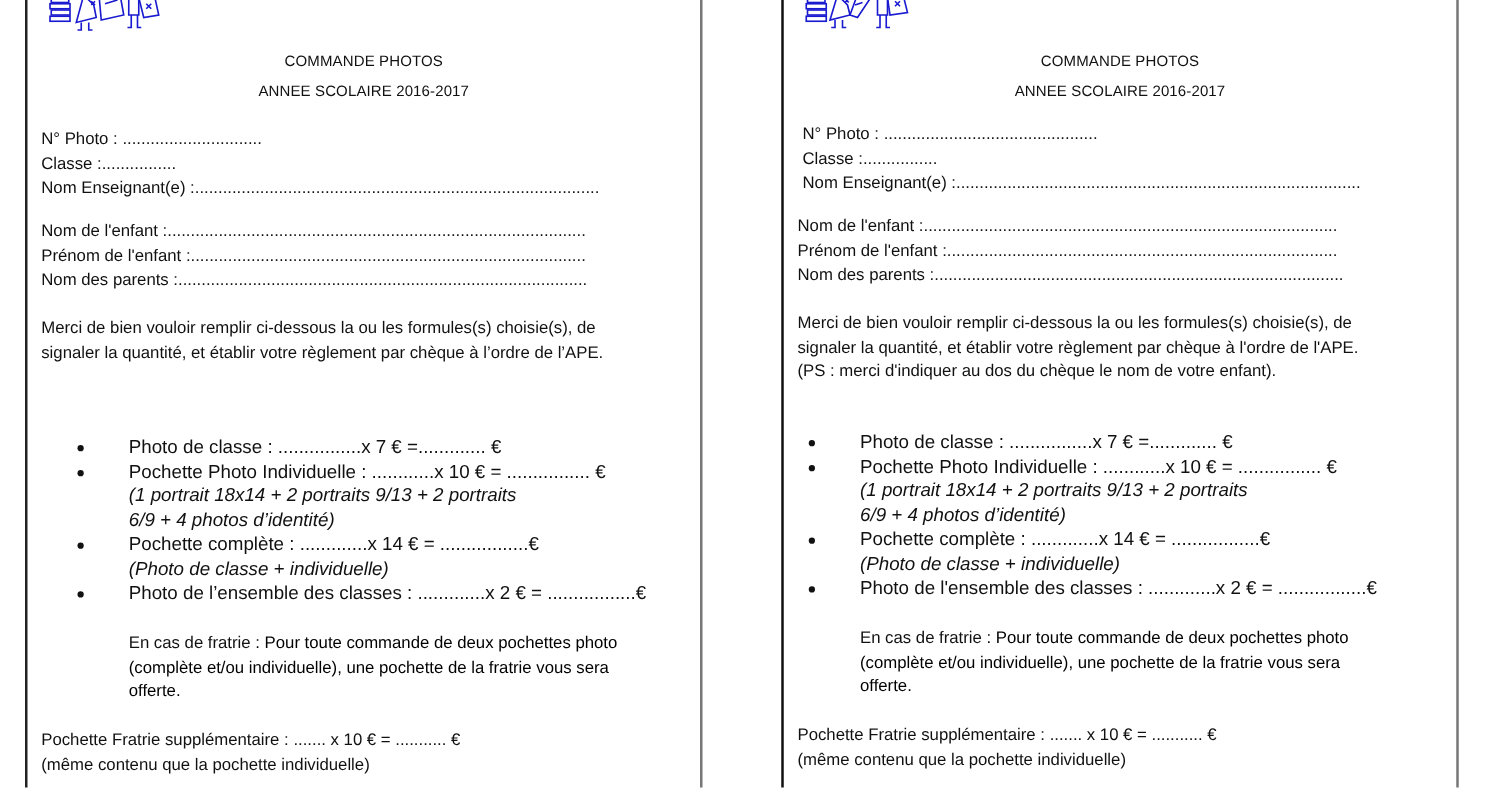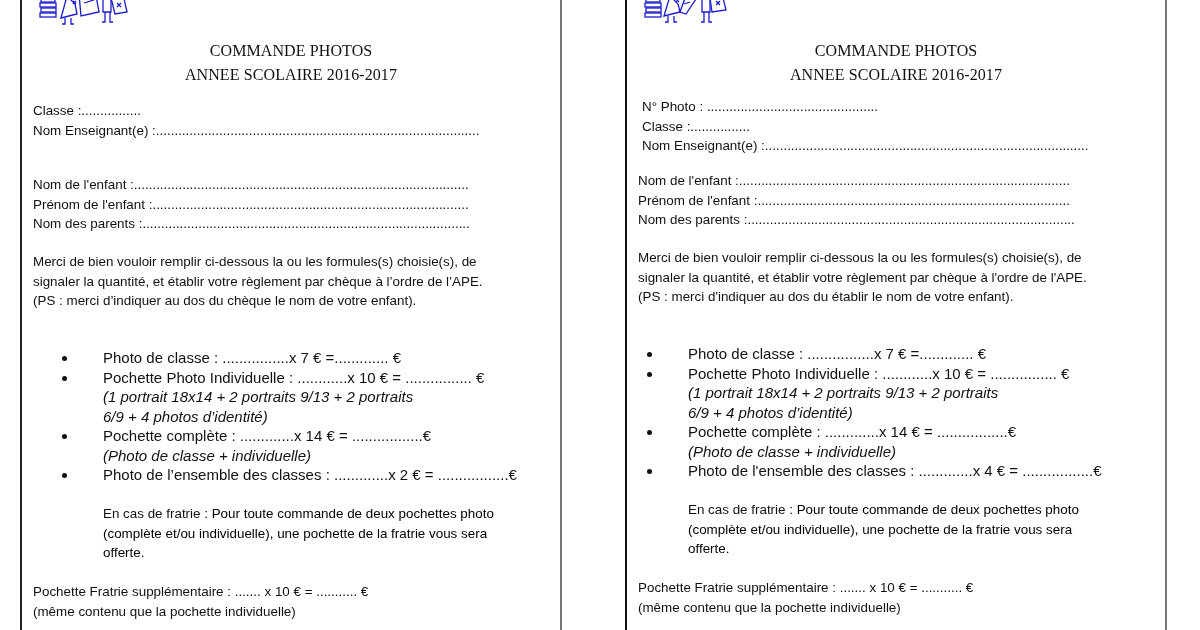--- a/index.html
+++ b/index.html
@@ -13,21 +13,21 @@
     position: absolute; top: -10px; height: 660px; box-sizing: border-box;
     background: #fff;
   }
   .sheet-left { left: 20px; width: 542px; border-left: 2px solid #222; border-right: 2px solid #777; }
   .sheet-right { left: 625px; width: 542px; border-left: 2px solid #111; border-right: 2px solid #777; }
   .logo { position: absolute; top: 0; width: 100px; height: 36px; }
   .sheet-left .logo { left: 15px; }
   .sheet-right .logo { left: 5px; }
   .title {
     position: absolute; left: 0; right: 0; text-align: center;
-    font-size: 16px; letter-spacing: 0.1px; font-family: Liberation Serif, serif;
+    font-size: 12px; letter-spacing: 0.1px;
   }
   .t1 { top: 52px; }
   .t2 { top: 76px; }
   .block { position: absolute; font-size: 13.4px; line-height: 19.5px; white-space: nowrap; }
   .block div { height: 19.5px; }
   .bullets { position: absolute; font-size: 15px; line-height: 19.5px; }
   .bullet { position: relative; padding-left: 44px; white-space: nowrap; }
   .bullet .dot {
     position: absolute; left: 3px; top: 8px; width: 5px; height: 5px; border-radius: 50%; background: #111;
   }
@@ -51,34 +51,34 @@
       <path d="M46 8 l10 -3 M47 13 l10 -3"></path>
     <path d="M66 6 h8 v16 h-8 Z"></path>
       <path d="M68 22 v10 h-3 M73 22 v10 h3"></path>
     <path d="M74 8 L86 4 L90 22 L78 24 Z"></path>
       <path d="M80 13 l4 4 M84 13 l-4 4"></path>
   </svg>
   <div class="title t1">COMMANDE PHOTOS</div>
   <div class="title t2">ANNEE SCOLAIRE 2016-2017</div>
 
   <div class="block" style="left:11px; top:111px;">
+    <div>N° Photo : ..............................</div>
     <div>Classe :................</div>
     <div>Nom Enseignant(e) :.......................................................................................</div>
   </div>
 
   <div class="block" style="left:11px; top:185px;">
     <div>Nom de l'enfant :..........................................................................................</div>
     <div>Prénom de l'enfant :.....................................................................................</div>
     <div>Nom des parents :........................................................................................</div>
   </div>
 
   <div class="block" style="left:11px; top:262px;">
     <div>Merci de bien vouloir remplir ci-dessous la ou les formules(s) choisie(s), de</div>
     <div>signaler la quantité, et établir votre règlement par chèque à l’ordre de l’APE.</div>
-    <div>(PS : merci d’indiquer au dos du chèque le nom de votre enfant).</div>
   </div>
 
   <div class="bullets" style="left:37px; top:358px;">
     <div class="bullet"><span class="dot"></span><span>Photo de classe : ................x 7 € =............. €</span></div>
     <div class="bullet"><span class="dot"></span><span>Pochette Photo Individuelle : ............x 10 € = ................ €</span></div>
     <div class="sub">(1 portrait 18x14 + 2 portraits 9/13 + 2 portraits</div>
     <div class="sub">6/9 + 4 photos d’identité)</div>
     <div class="bullet"><span class="dot"></span><span>Pochette complète : .............x 14 € = .................€</span></div>
     <div class="sub">(Photo de classe + individuelle)</div>
     <div class="bullet"><span class="dot"></span><span>Photo de l’ensemble des classes : .............x 2 € = .................€</span></div>
@@ -124,31 +124,31 @@
 
   <div class="block" style="left:11px; top:181px;">
     <div>Nom de l'enfant :.........................................................................................</div>
     <div>Prénom de l'enfant :....................................................................................</div>
     <div>Nom des parents :........................................................................................</div>
   </div>
 
   <div class="block" style="left:11px; top:258px;">
     <div>Merci de bien vouloir remplir ci-dessous la ou les formules(s) choisie(s), de</div>
     <div>signaler la quantité, et établir votre règlement par chèque à l'ordre de l'APE.</div>
-    <div>(PS : merci d'indiquer au dos du établir le nom de votre enfant).</div>
+    <div>(PS : merci d'indiquer au dos du chèque le nom de votre enfant).</div>
   </div>
 
   <div class="bullets" style="left:17px; top:354px;">
     <div class="bullet"><span class="dot"></span><span>Photo de classe : ................x 7 € =............. €</span></div>
     <div class="bullet"><span class="dot"></span><span>Pochette Photo Individuelle : ............x 10 € = ................ €</span></div>
     <div class="sub">(1 portrait 18x14 + 2 portraits 9/13 + 2 portraits</div>
     <div class="sub">6/9 + 4 photos d’identité)</div>
     <div class="bullet"><span class="dot"></span><span>Pochette complète : .............x 14 € = .................€</span></div>
     <div class="sub">(Photo de classe + individuelle)</div>
-    <div class="bullet"><span class="dot"></span><span>Photo de l'ensemble des classes : .............x 4 € = .................€</span></div>
+    <div class="bullet"><span class="dot"></span><span>Photo de l'ensemble des classes : .............x 2 € = .................€</span></div>
   </div>
 
   <div class="block" style="left:61px; top:510px;">
     <div><span>En cas de fratrie</span> <span class="red">: Pour toute commande de deux pochettes photo</span></div>
     <div class="red">(complète et/ou individuelle), une pochette de la fratrie vous sera</div>
     <div class="red">offerte.</div>
   </div>
 
   <div class="block" style="left:11px; top:588px;">
     <div>Pochette Fratrie supplémentaire : ....... x 10 € = ........... €</div>

